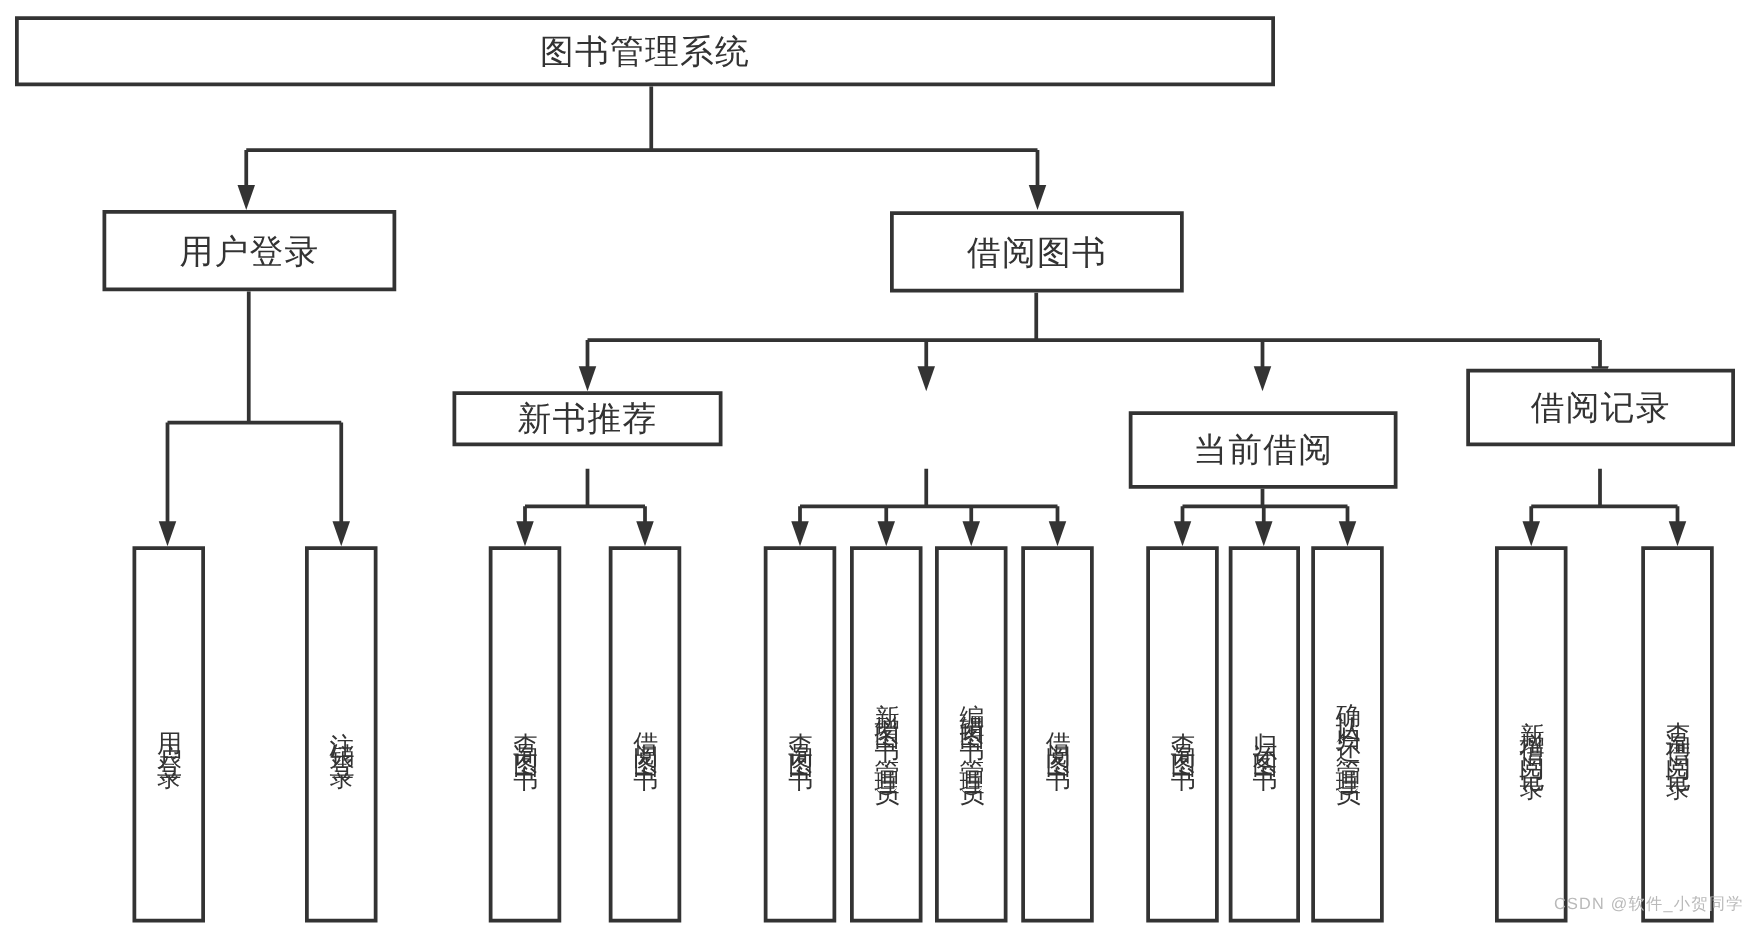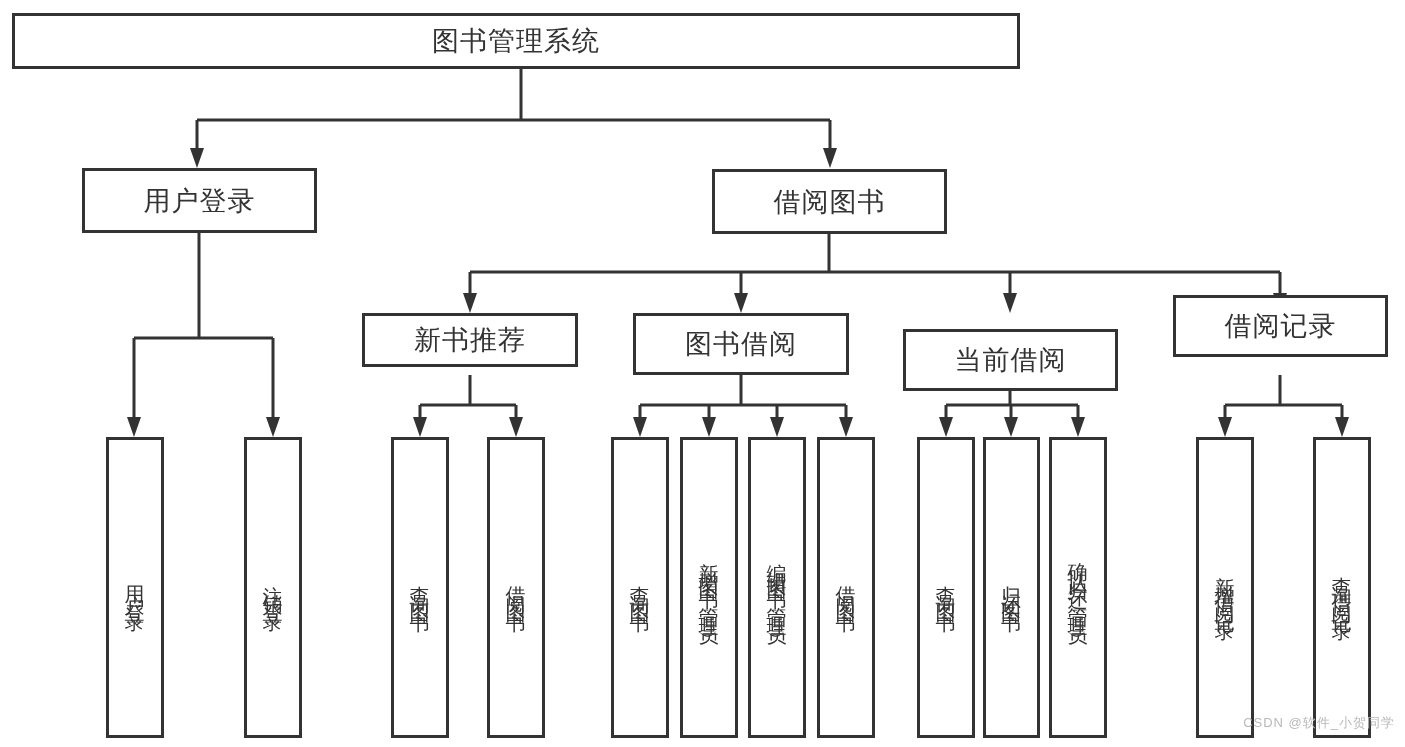--- a/index.html
+++ b/index.html
@@ -126,25 +126,22 @@
     <span>图书管理系统</span>
   </div>
 
   <div class="node hnode" style="left:82px; top:168px; width:235px; height:65px;">
     <span>用户登录</span>
   </div>
   <div class="node hnode" style="left:712px; top:169px; width:235px; height:65px;">
     <span>借阅图书</span>
   </div>
 
-  <div class="node hnode" style="left:362px; top:313px; width:216px; height:54px;">
+  <div class="node hnode" style="left:362px; top:313px; width:216px; height:44px;">
     <span>新书推荐</span>
-  </div>
-  <div class="node hnode" style="left:633px; top:313px; width:216px; height:62px;">
-    <span>图书借阅</span>
   </div>
   <div class="node hnode" style="left:903px; top:313px; width:215px; height:62px;margin-top:16px;">
     <span>当前借阅</span>
   </div>
   <div class="node hnode" style="left:1173px; top:295px; width:215px; height:62px;">
     <span>借阅记录</span>
   </div>
 
   <div class="node vnode" style="left:106px; top:437px; width:58px; height:301px;">
     <span>用户登录</span>

